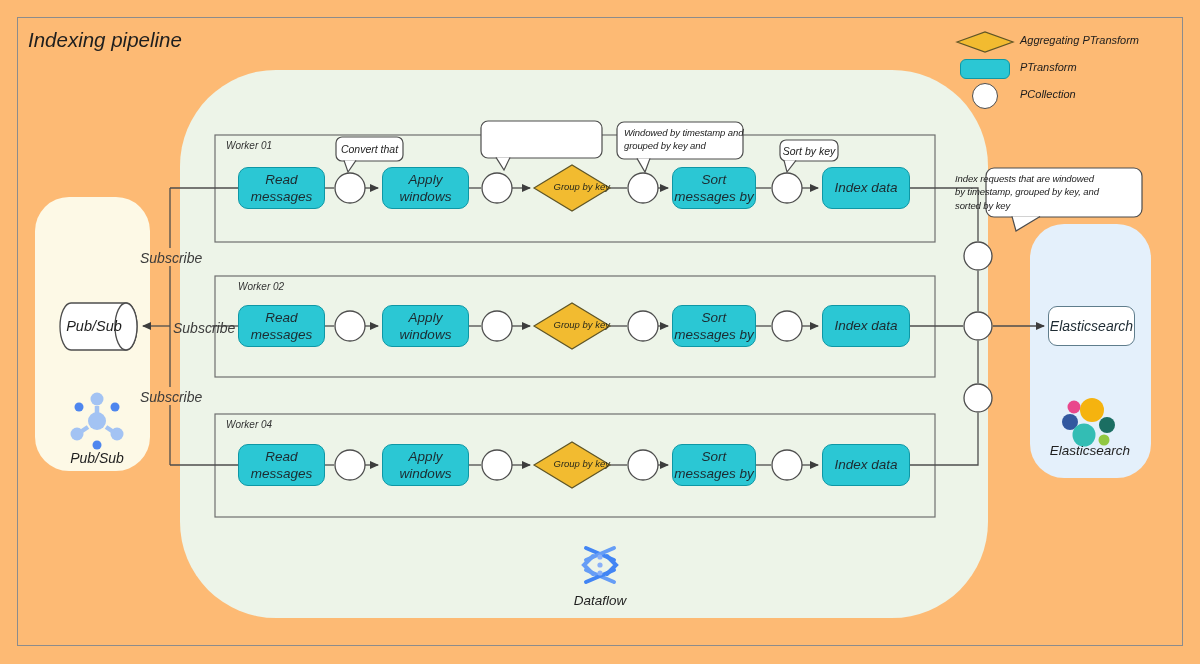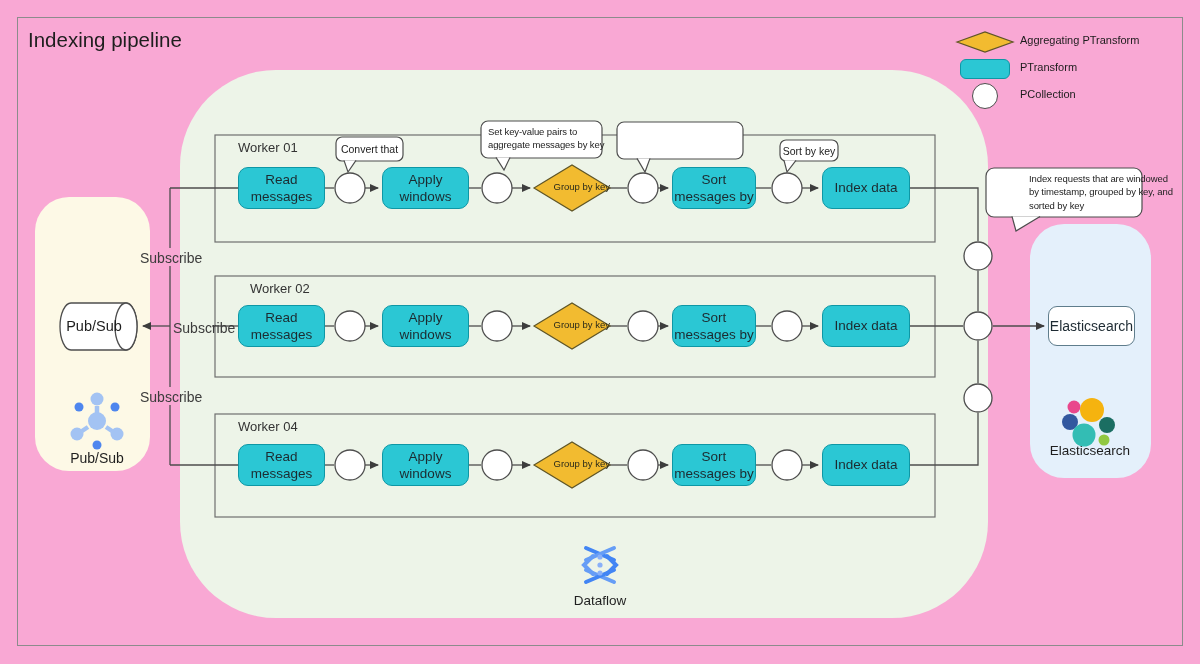--- a/index.html
+++ b/index.html
@@ -1,35 +1,35 @@
 <!DOCTYPE html>
 <html style="--teal: #2bc7d4; --teal-border: #0e97a5; --diamond: #f2bb30; --diamond-border: #5f5526; --region-green: #edf4e8; --region-yellow: #fdf9e6; --region-blue: #e4f0fb; --line: #4d4d4d; --pubsub-light: #a3c3f3; --pubsub-dark: #4e86ee; --df-dark: #4285f4; --df-light: #669df6; --df-dot: #8ab0f8; --es-yellow: #f5b30f; --es-pink: #e9478c; --es-blue: #32589f; --es-teal: #33bdb4; --es-green-dark: #1b6e62; --es-green-light: #91c842;"><head>
 <meta charset="utf-8">
 <style>
   html,body{margin:0;padding:0;background:#fff;font-family:"Liberation Sans",sans-serif;}
-  .canvas{position:relative;width:1200px;height:664px;background:#f9a8d4;overflow:hidden;}
+  .canvas{position:relative;width:1200px;height:664px;background:#fdba74;overflow:hidden;font-style:italic;}
   .abs{position:absolute;}
   .frame{position:absolute;left:17px;top:17px;width:1164px;height:627px;border:1.5px solid #8c8c8c;}
   .region{position:absolute;}
   .region.green{left:180px;top:70px;width:808px;height:548px;border-radius:96px;background:var(--region-green,#edf4e8);}
   .region.yellow{left:35px;top:197px;width:115px;height:274px;border-radius:34px;background:var(--region-yellow,#fdf9e6);}
   .region.blue{left:1030px;top:224px;width:121px;height:254px;border-radius:34px;background:var(--region-blue,#e4f0fb);}
   .title{position:absolute;left:28px;top:28px;font-size:20.5px;color:#1e1e1e;}
   .wires{position:absolute;left:0;top:0;}
   .wire{stroke:var(--line,#4d4d4d);stroke-width:1.3;fill:none;}
   .wbox{fill:none;stroke:#6e6e6e;stroke-width:1.2;}
   .pcoll{fill:#fff;stroke:var(--line,#4d4d4d);stroke-width:1.3;}
   .diamond{fill:var(--diamond,#f2bb30);stroke:var(--diamond-border,#5f5526);stroke-width:1.2;}
   .bubble{fill:#fff;stroke:var(--line,#4d4d4d);stroke-width:1.2;}
   .tail{fill:#fff;stroke:var(--line,#4d4d4d);stroke-width:1.2;}
   .cyl{fill:#fff;stroke:var(--line,#4d4d4d);stroke-width:1.3;}
   .node{position:absolute;background:var(--teal,#2bc7d4);border:1.4px solid var(--teal-border,#0e97a5);
         border-radius:10px;display:flex;align-items:center;justify-content:center;text-align:center;
         font-size:13.5px;line-height:1.28;color:#1c2b30;box-sizing:border-box;}
-  .worker-label{position:absolute;font-size:13px;color:#333;margin-left:12px;}
+  .worker-label{position:absolute;font-size:10px;color:#333;}
   .diamond-label{position:absolute;font-size:9.5px;color:#2a2a1a;text-align:right;}
   .callout-text{position:absolute;font-size:10.5px;color:#222;display:flex;align-items:center;justify-content:center;box-sizing:border-box;}
   .callout-text.multi{font-size:9.5px;line-height:1.4;display:block;white-space:pre;padding:4px 7px;letter-spacing:-0.1px;}
   .subscribe{position:absolute;font-size:14px;color:#3c3c3c;}
   .cyl-label{position:absolute;font-size:14.5px;color:#1e1e1e;display:flex;align-items:center;justify-content:center;}
   .icon-label{position:absolute;font-size:13.5px;color:#1f1f1f;text-align:center;}
   .es-box{position:absolute;background:#fff;border:1.2px solid #5f7d8c;border-radius:9px;display:flex;align-items:center;justify-content:center;font-size:14px;color:#1e2b33;box-sizing:border-box;}
   .legend-label{position:absolute;font-size:11px;color:#1c1c1c;}
   .legend-rect{position:absolute;background:var(--teal,#2bc7d4);border:1.4px solid var(--teal-border,#0e97a5);border-radius:6px;box-sizing:border-box;}
   .legend-circle{position:absolute;background:#fff;border:1.3px solid #4d4d4d;border-radius:50%;box-sizing:border-box;}
@@ -160,24 +160,24 @@
   <div class="node" style="left:822px;top:305px;width:88px;height:42px">Index data</div>
   <div class="diamond-label" style="left:534px;top:319px;width:76px">Group by key</div>
 
   <div class="node" style="left:238px;top:444px;width:87px;height:42px">Read messages</div>
   <div class="node" style="left:382px;top:444px;width:87px;height:42px">Apply windows</div>
   <div class="node" style="left:672px;top:444px;width:84px;height:42px">Sort messages by</div>
   <div class="node" style="left:822px;top:444px;width:88px;height:42px">Index data</div>
   <div class="diamond-label" style="left:534px;top:458px;width:76px">Group by key</div>
 
   <div class="callout-text" style="left:336px;top:137px;width:67px;height:24px">Convert that</div>
-  <div class="callout-text multi" style="left:481px;top:121px;width:121px;height:37px">Set key-value pairs to
-aggregate messages by key</div>
+  <div class="callout-text multi" style="left:617px;top:122px;width:126px;height:37px">Windowed by timestamp and
+grouped by key and</div>
   <div class="callout-text" style="left:780px;top:140px;width:58px;height:21px">Sort by key</div>
-  <div class="callout-text multi" style="left:1022px;top:168px;width:144px;height:49px">Index requests that are windowed
+  <div class="callout-text multi" style="left:948px;top:168px;width:144px;height:49px">Index requests that are windowed
 by timestamp, grouped by key, and
 sorted by key</div>
 
   <div class="subscribe" style="left:140px;top:250px;width:58px;text-align:center">Subscribe</div>
   <div class="subscribe" style="left:173px;top:320px;width:60px">Subscribe</div>
   <div class="subscribe" style="left:140px;top:389px;width:58px;text-align:center">Subscribe</div>
 
   <div class="cyl-label" style="left:58px;top:316px;width:72px;height:20px">Pub/Sub</div>
 
   <svg class="abs" style="left:68px;top:392px" width="58" height="58" viewBox="0 0 58 58">

